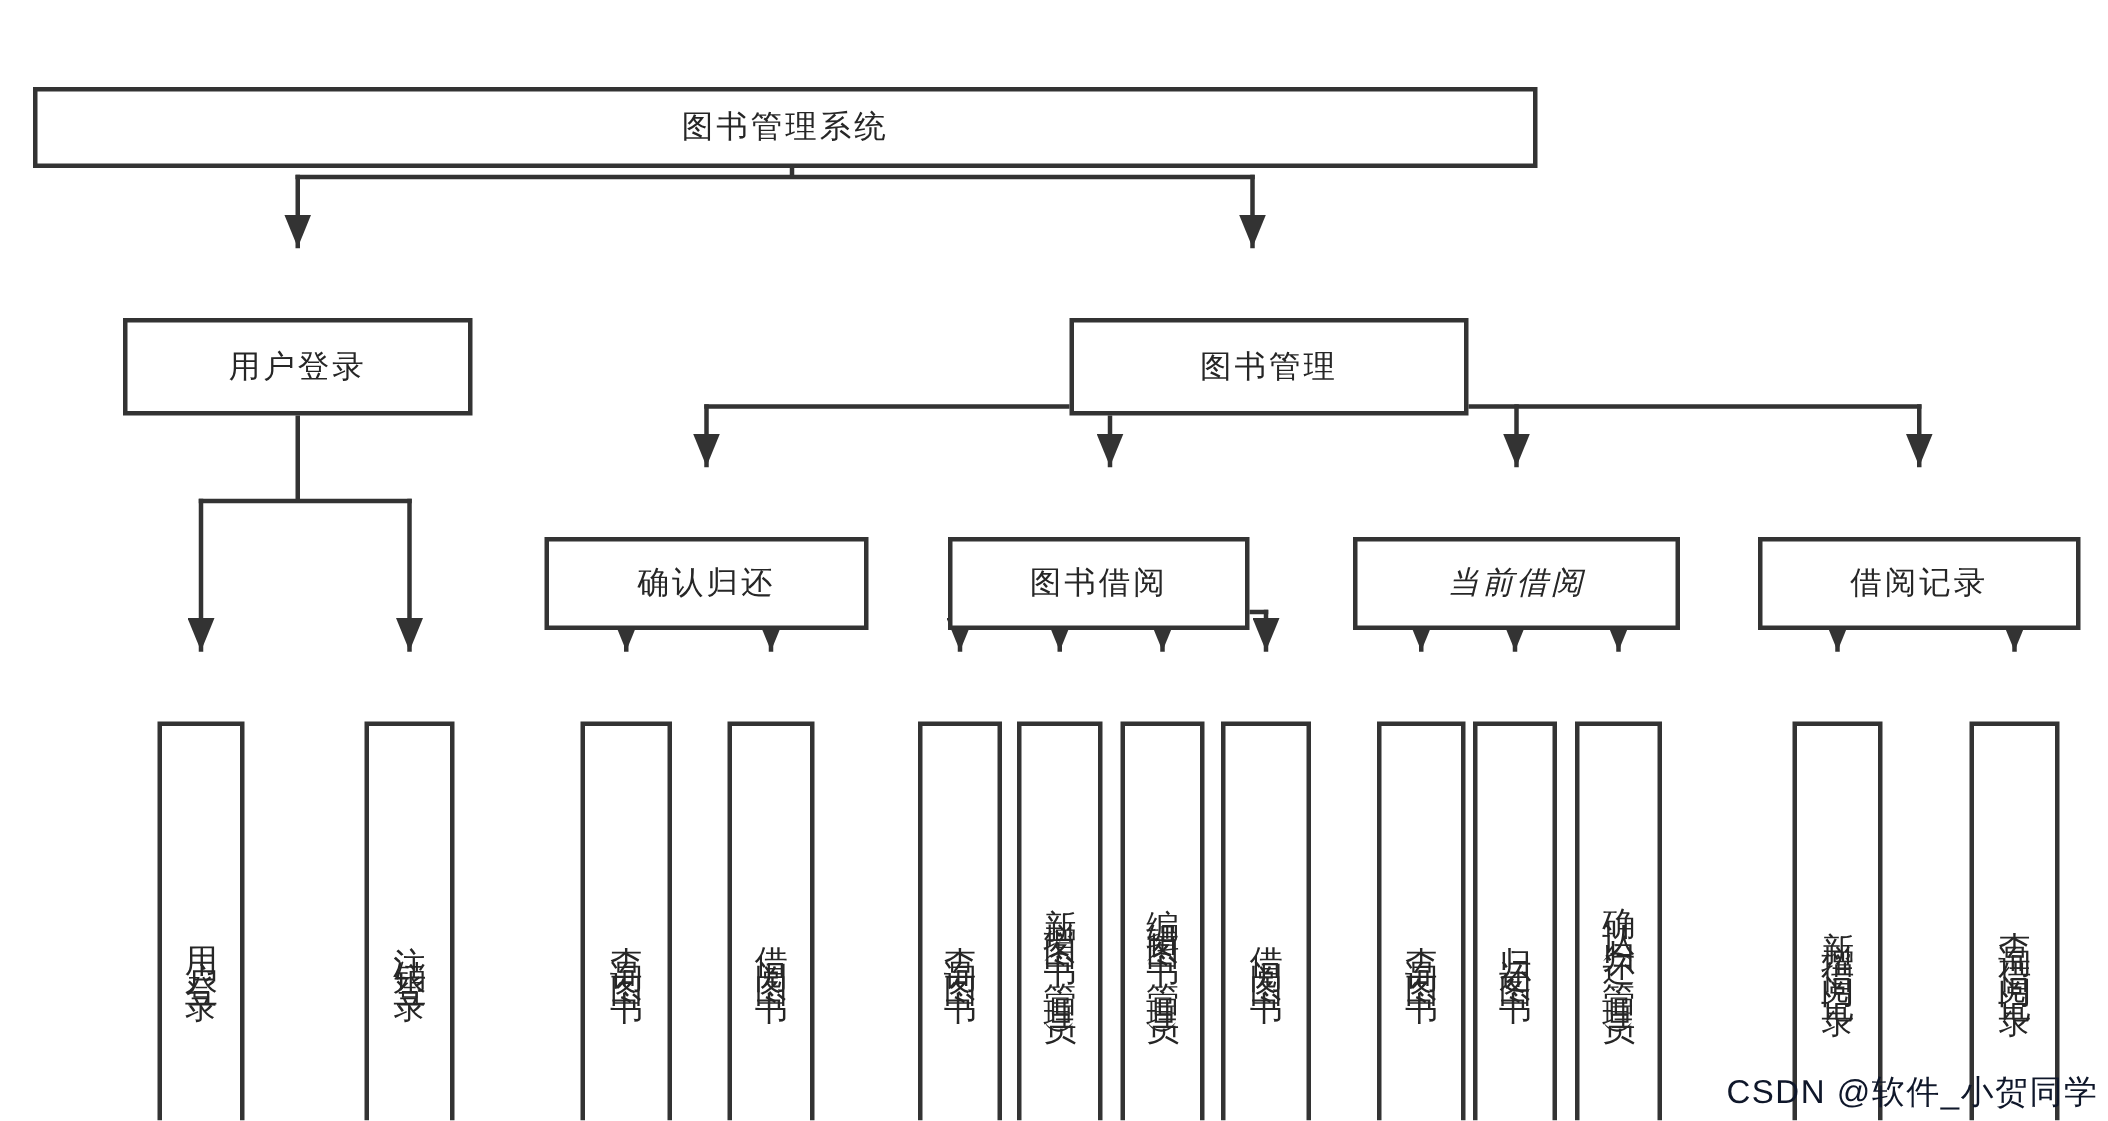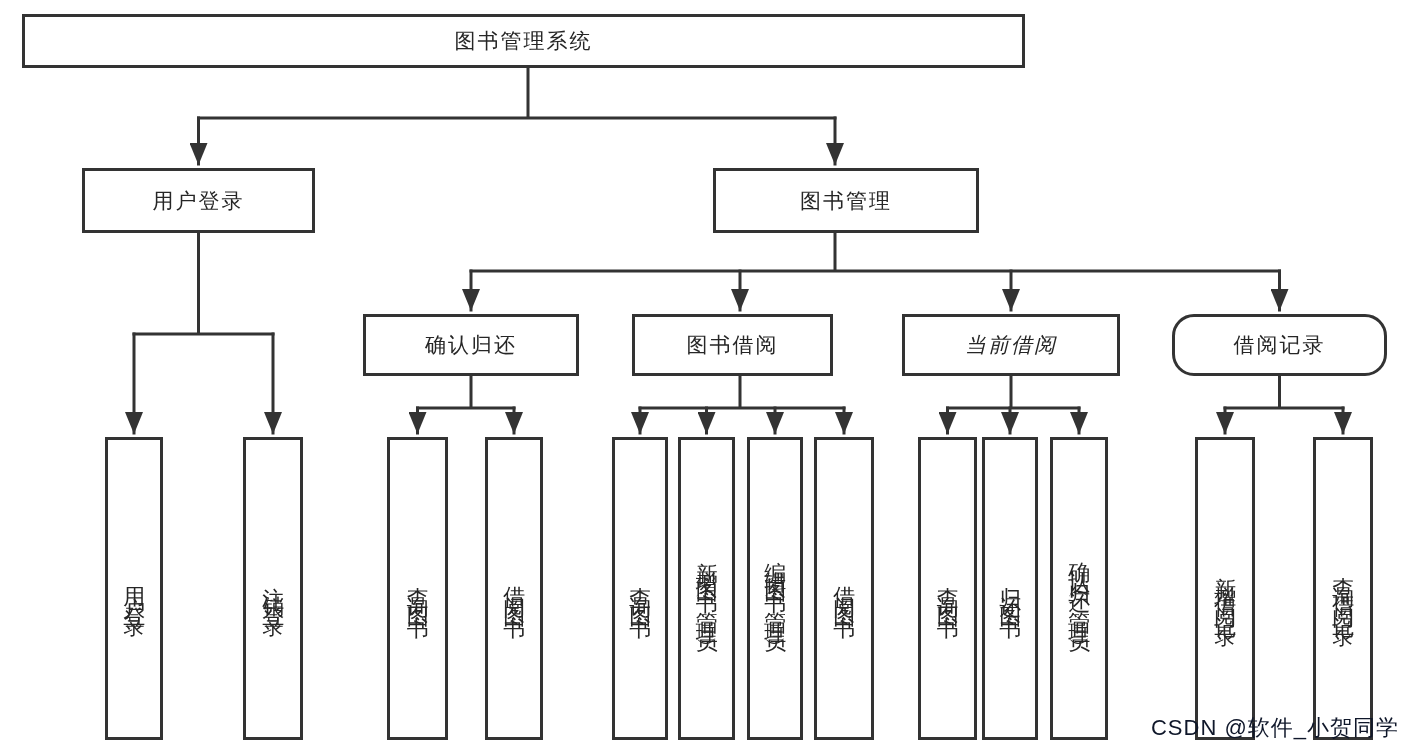--- a/index.html
+++ b/index.html
@@ -25,36 +25,37 @@
     background: #ffffff;
     border: 3px solid #333333;
     color: #262626;
     display: flex;
     align-items: center;
     justify-content: center;
     font-size: 21px;
     text-align: center;
     letter-spacing: 2px;
     line-height: 1.2;
+    margin-top: 44px;
   }
   .node.v {
     writing-mode: vertical-rl;
     text-orientation: mixed;
     letter-spacing: 10px;
     font-size: 22px;
     padding: 8px 0;
   }
   
   #n-root            { left: 22px;   top: 14px;  width: 1003px; height: 54px; }
   #n-user-login      { left: 82px;   top: 168px; width: 233px;  height: 65px; }
   #n-book-mgmt       { left: 713px;  top: 168px; width: 266px;  height: 65px; }
   #n-new-book        { left: 363px;  top: 314px; width: 216px;  height: 62px; }
   #n-book-borrow     { left: 632px;  top: 314px; width: 201px;  height: 62px; }
   #n-current-borrow  { left: 902px;  top: 314px; width: 218px;  height: 62px; font-style: italic; }
-  #n-borrow-records  { left: 1172px; top: 314px; width: 215px;  height: 62px; border-radius: 22px; }
+  #n-borrow-records  { left: 1172px; top: 314px; width: 215px;  height: 62px; }
   .leaf              { top: 437px; height: 303px; }
   #n-login-leaf      { left: 105px;  width: 58px; }
   #n-logout-leaf     { left: 243px;  width: 60px; }
   #n-nb-query        { left: 387px;  width: 61px; }
   #n-nb-borrow       { left: 485px;  width: 58px; }
   #n-bb-query        { left: 612px;  width: 56px; }
   #n-bb-add          { left: 678px;  width: 57px; }
   #n-bb-edit         { left: 747px;  width: 56px; }
   #n-bb-borrow       { left: 814px;  width: 60px; }
   #n-cb-query        { left: 918px;  width: 59px; }

